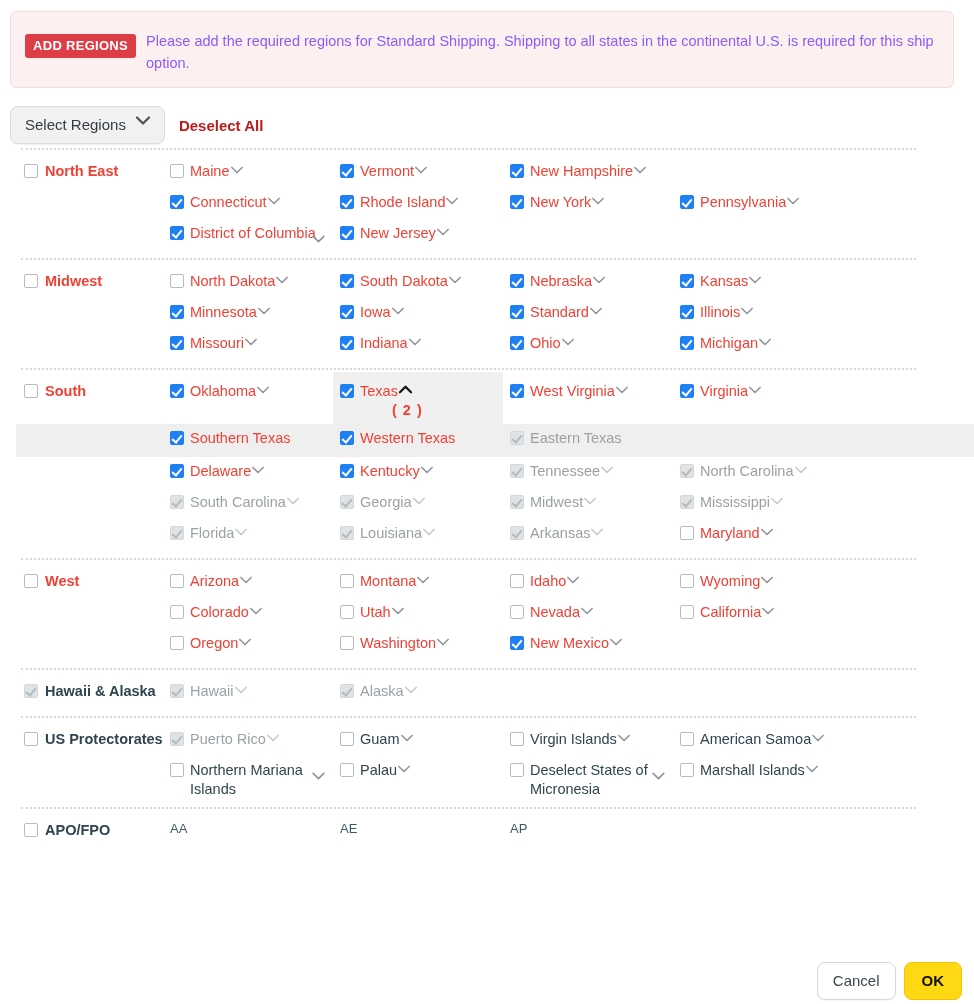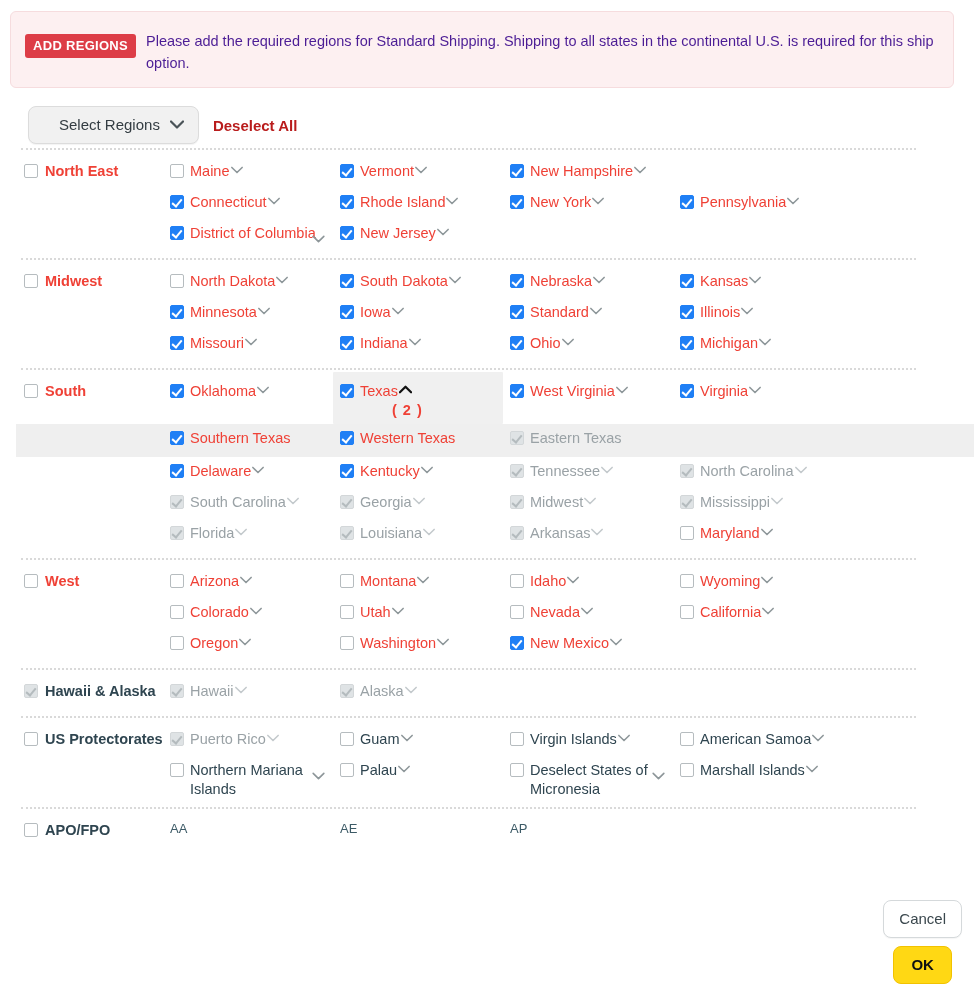--- a/index.html
+++ b/index.html
@@ -39,47 +39,46 @@
     font-weight: bold;
     letter-spacing: .3px;
     padding: 5px 8px 6px 8px;
     border-radius: 3px;
     line-height: 1;
     white-space: nowrap;
     margin-top: 12px;
   }
   .alert-text {
     font-size: 14.5px;
-    color: #4c1d95;
+    color: #8b5cf6;
     line-height: 1.55;
     padding-top: 8px;
     max-width: 820px;
   }
 
   
   .toolbar {
     position: absolute;
     left: 10px; top: 106px;
     display: flex;
     align-items: center;
     gap: 14px;
   }
   .dropdown-btn {
     background: #f1f1f1;
     border: 1px solid #dcdcdc;
     border-radius: 8px;
-    padding: 9px 14px 10px 30px;
+    padding: 9px 14px 10px 14px;
     font-size: 15px;
     color: #333c42;
     display: flex;
-    align-items: center;
+    align-items: flex-start;
     gap: 10px;
     cursor: pointer;
     box-shadow: 0 1px 1px rgba(0,0,0,.05);
-    margin-left: 18px;
   }
   .dropdown-btn .chev { display: flex; }
   .link-btn {
     color: #b91c1c;
     font-size: 15px;
     font-weight: bold;
     cursor: pointer;
     text-decoration: none;
   }
 
@@ -227,25 +226,24 @@
   }
   .chev-far {
     position: absolute;
     right: 8px; top: 10px;
     cursor: pointer;
   }
 
   
   .footer {
     position: absolute;
-    right: 12px; bottom: 20px;
+    right: 12px; bottom: 4px;
     display: flex;
     align-items: center;
     gap: 8px;
-    flex-direction: column;
   }
   .btn-cancel {
     background: #ffffff;
     border: 1px solid #d5d9db;
     border-radius: 8px;
     font-size: 15px;
     color: #3a474d;
     padding: 9px 15px 10px 15px;
     cursor: pointer;
     box-shadow: 0 1px 1px rgba(0,0,0,.04);

